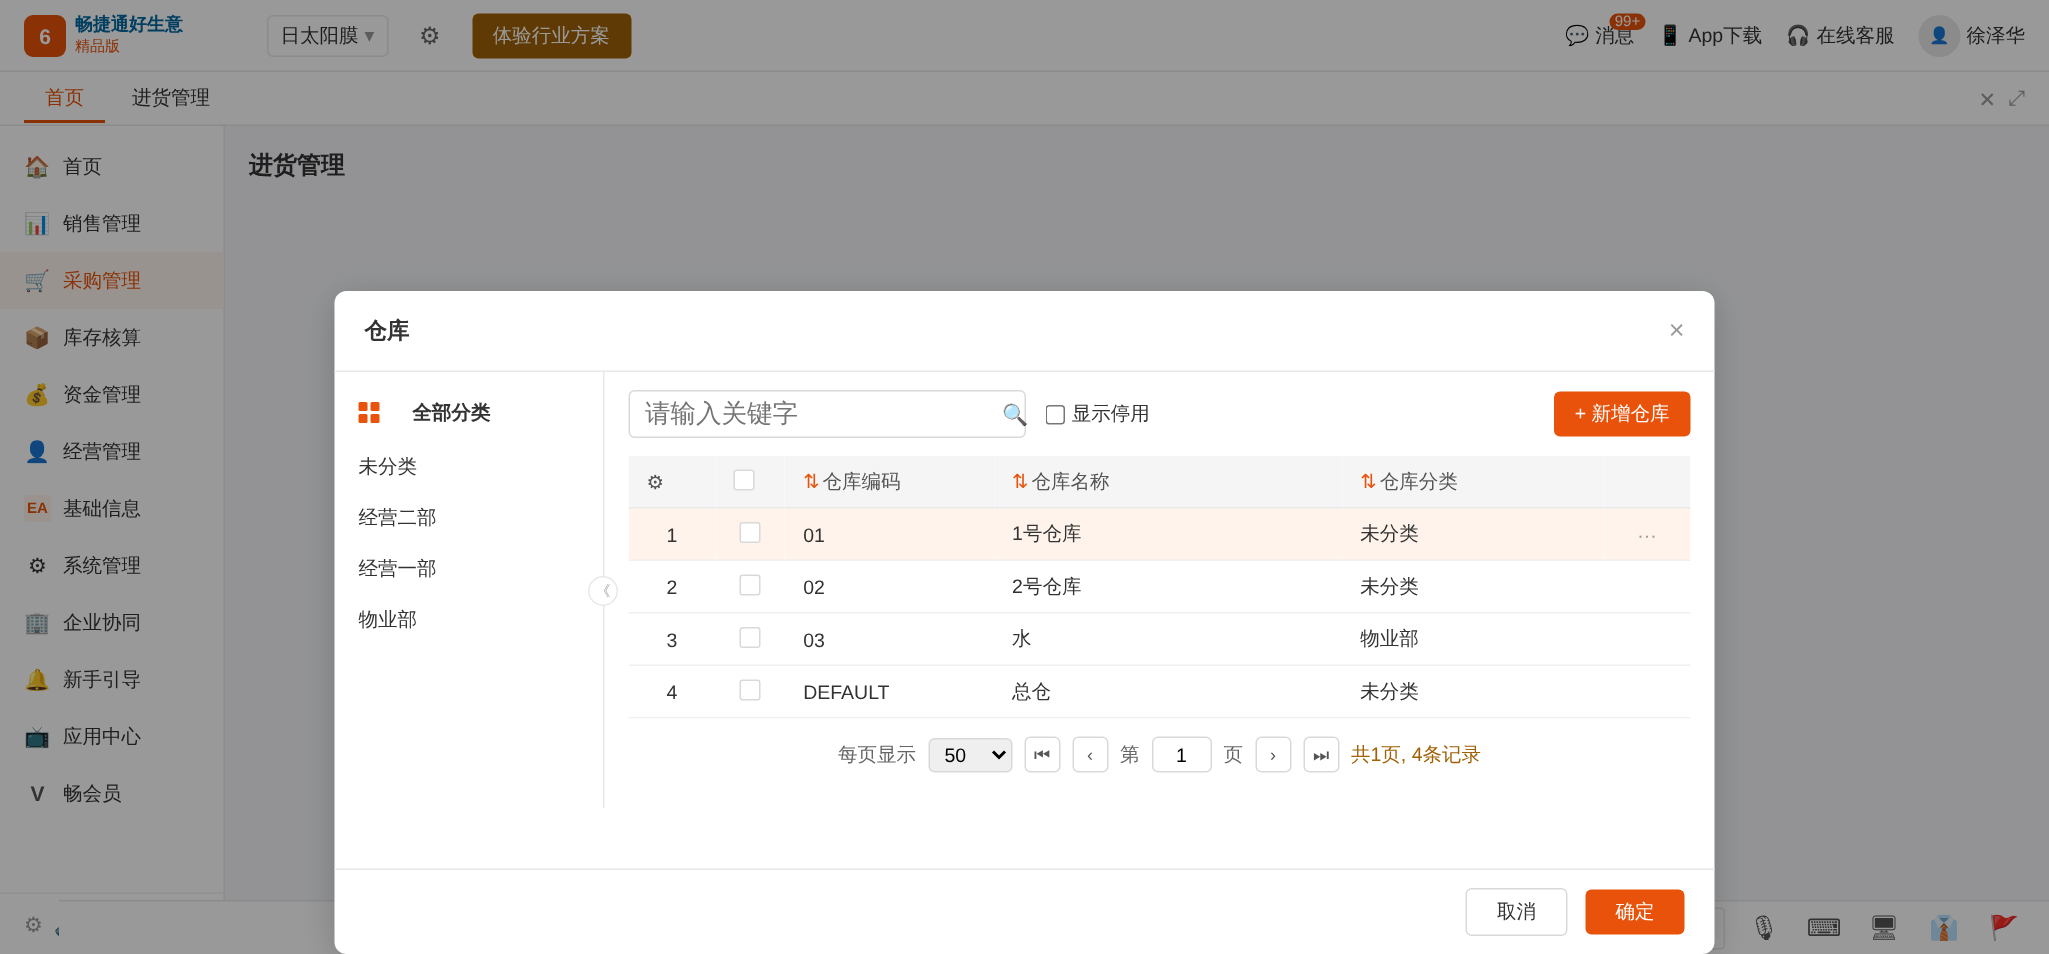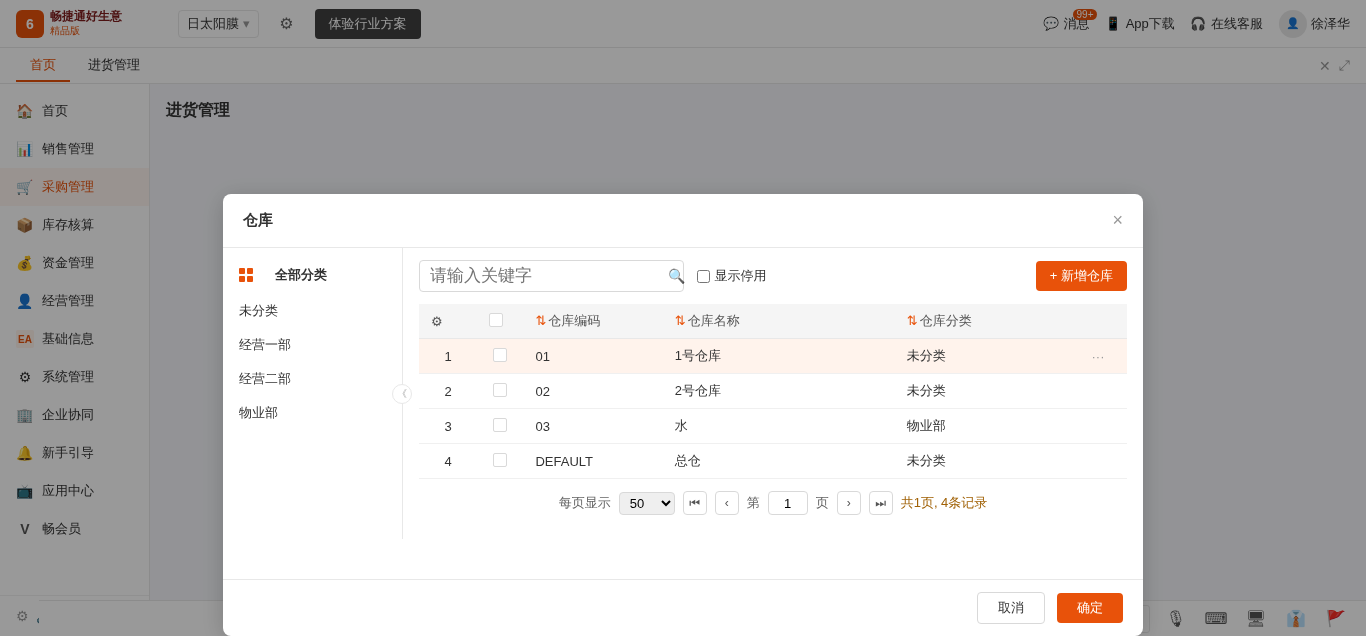--- a/index.html
+++ b/index.html
@@ -9,21 +9,21 @@
     .top-header {
       display: flex; align-items: center; height: 48px;
       background: #fff; border-bottom: 1px solid #e8e8e8;
       padding: 0 16px; gap: 12px; position: relative; z-index: 10;
     }
     .logo-area { display: flex; align-items: center; gap: 6px; width: 150px; }
     .logo-icon { width: 28px; height: 28px; background: #e8520a; border-radius: 6px; display: flex; align-items: center; justify-content: center; color: #fff; font-weight: bold; font-size: 14px; }
     .header-store { display: flex; align-items: center; gap: 4px; font-size: 13px; color: #333; cursor: pointer; padding: 4px 8px; border: 1px solid #e8e8e8; border-radius: 4px; }
     .header-store .arrow { color: #999; }
     .header-gear { width: 32px; height: 32px; display: flex; align-items: center; justify-content: center; cursor: pointer; color: #666; font-size: 16px; }
-    .header-btn-trial { background: #404040; color: #fff; border: none; border-radius: 4px; padding: 6px 14px; cursor: pointer; font-size: 13px; }
+    .header-btn-trial { background: #a16207; color: #fff; border: none; border-radius: 4px; padding: 6px 14px; cursor: pointer; font-size: 13px; }
     .header-right { margin-left: auto; display: flex; align-items: center; gap: 16px; }
     .header-right-item { display: flex; align-items: center; gap: 4px; cursor: pointer; color: #333; font-size: 13px; position: relative; }
     .badge { background: #e8520a; color: #fff; border-radius: 10px; font-size: 10px; padding: 0 4px; position: absolute; top: -6px; right: -8px; min-width: 16px; text-align: center; }
     .avatar { width: 28px; height: 28px; background: #e8e8e8; border-radius: 50%; display: flex; align-items: center; justify-content: center; font-size: 11px; color: #666; }
 
     
     .sub-nav { display: flex; align-items: center; height: 36px; background: #fff; border-bottom: 1px solid #e8e8e8; padding: 0 16px; gap: 4px; }
     .sub-nav-tab { padding: 6px 14px; font-size: 13px; color: #333; cursor: pointer; border-bottom: 2px solid transparent; }
     .sub-nav-tab.active { color: #e8520a; border-bottom: 2px solid #e8520a; }
 
@@ -105,21 +105,21 @@
 
     .checkbox-custom { width: 14px; height: 14px; border: 1px solid #d9d9d9; border-radius: 2px; display: inline-flex; align-items: center; justify-content: center; background: #fff; cursor: pointer; }
   </style>
 </head>
 <body>
 
 <div class="top-header">
   <div class="logo-area">
     <div class="logo-icon">6</div>
     <div>
-      <div style="font-size:12px;font-weight:bold;color:#7f1d1d;line-height:1.3">畅捷通好生意</div>
+      <div style="font-size:12px;font-weight:bold;color:#0369a1;line-height:1.3">畅捷通好生意</div>
       <div style="font-size:10px;color:#e8520a">精品版</div>
     </div>
   </div>
   <div class="header-store">
     <span>日太阳膜</span>
     <span class="arrow">▾</span>
   </div>
   <div class="header-gear">⚙</div>
   <button class="header-btn-trial">体验行业方案</button>
   <div class="header-right">
@@ -228,22 +228,22 @@
         <div class="left-panel-header">
           <div class="grid-icon">
             <span></span>
               <span></span>
               <span></span>
               <span></span>
           </div>
           <span>全部分类</span>
         </div>
         <div class="left-panel-item">未分类</div>
+        <div class="left-panel-item">经营二部</div>
         <div class="left-panel-item">经营一部</div>
-        <div class="left-panel-item">经营二部</div>
         <div class="left-panel-item">物业部</div>
         <div class="collapse-btn">《</div>
       </div>
 
       <div class="right-panel">
 
         <div class="right-panel-toolbar">
           <input class="search-input" type="text" placeholder="请输入关键字" style="">
           <span class="search-icon-wrap">🔍</span>
           <label class="show-disabled">

